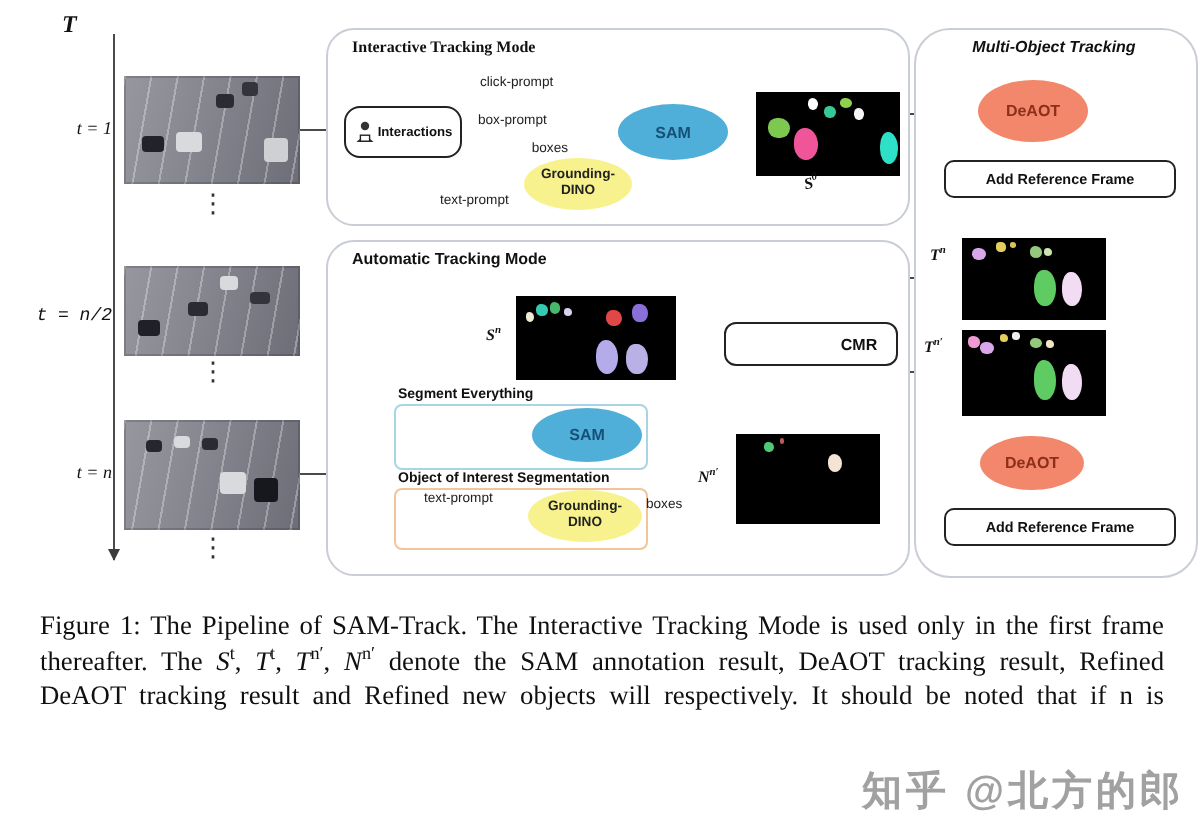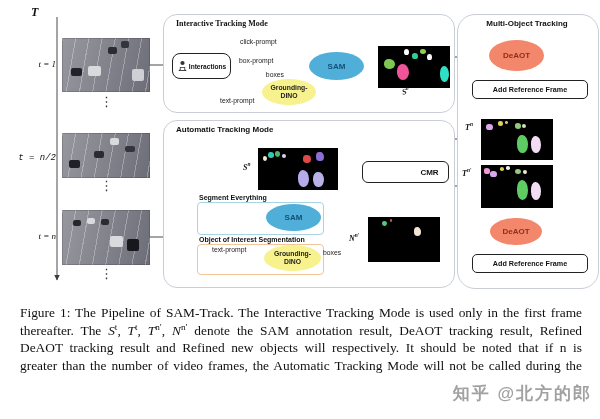--- a/index.html
+++ b/index.html
@@ -33,21 +33,21 @@
   .dots{position:absolute;font-family:"Liberation Serif",serif;font-size:13px;color:#333;letter-spacing:0;}
   .tick{position:absolute;font-family:"Liberation Serif",serif;font-style:italic;font-size:9px;color:#111;
         text-align:right;white-space:nowrap;}
   .taxis{position:absolute;font-family:"Liberation Serif",serif;font-style:italic;font-weight:bold;
          font-size:12px;color:#111;}
   
   .caption{position:absolute;left:20px;top:304px;width:562px;font-family:"Liberation Serif",serif;
            font-size:13.4px;line-height:17.6px;color:#101010;}
   .cap-line{white-space:normal;}
   .cap-line.j{text-align:justify;text-align-last:justify;}
-  .watermark{position:absolute;right:8px;top:382px;font-size:17px;font-weight:bold;letter-spacing:2px;
+  .watermark{position:absolute;right:8px;top:382px;font-size:20px;font-weight:bold;letter-spacing:2px;
              color:rgba(135,135,135,.78);text-shadow:0 0 1px rgba(255,255,255,.9);white-space:nowrap;}
   svg.wires{position:absolute;left:0;top:0;}
 </style>
 </head>
 <body>
 
 <div class="fig">
 
   <svg class="wires" width="600" height="300" viewBox="0 0 600 300">
     <defs>
@@ -194,21 +194,21 @@
   <div class="hardbox" style="left:362px;top:161px;width:37px;height:20px;font-size:8px;padding-left:48px;">CMR</div>
 
   <div class="mask" style="left:368px;top:217px;width:72px;height:45px;">
       <div class="blob" style="left: 20%; top: 8%; width: 7%; height: 12%; background: rgb(79, 200, 120);"></div>
       <div class="blob" style="left: 30%; top: 5%; width: 4%; height: 7%; background: rgb(192, 88, 88);"></div>
       <div class="blob" style="left: 64%; top: 22%; width: 10%; height: 20%; background: rgb(244, 228, 212);"></div>
     </div>
   <div class="masklbl" style="left:349px;top:234px;">N<sup>n′</sup></div>
 
   <div class="colbox" style="left:457px;top:14px;width:140px;height:273px;"></div>
-  <div class="boxtitle" style="left:457px;top:19px;width:140px;text-align:center;">Multi-Object Tracking</div>
+  <div class="boxtitle" style="left:457px;top:19px;width:140px;text-align:center;font-style:italic;">Multi-Object Tracking</div>
 
   <div class="ellipse deaot" style="left:489px;top:40px;width:55px;height:31px;">DeAOT</div>
   <div class="hardbox" style="left:472px;top:80px;width:114px;height:17px;font-size:7.2px;border-radius:5px;">Add Reference Frame</div>
 
   <div class="mask" style="left:481px;top:119px;width:72px;height:41px;">
       <div class="blob" style="left: 7%; top: 12%; width: 10%; height: 16%; background: rgb(217, 167, 234);"></div>
       <div class="blob" style="left: 24%; top: 6%; width: 6%; height: 10%; background: rgb(227, 207, 94);"></div>
       <div class="blob" style="left: 33%; top: 4%; width: 5%; height: 8%; background: rgb(217, 196, 87);"></div>
       <div class="blob" style="left: 47%; top: 10%; width: 9%; height: 14%; background: rgb(147, 200, 125);"></div>
       <div class="blob" style="left: 57%; top: 13%; width: 6%; height: 10%; background: rgb(207, 227, 176);"></div>
@@ -229,17 +229,16 @@
     </div>
   <div class="masklbl" style="left:462px;top:169px;">T<sup>n′</sup></div>
 
   <div class="ellipse deaot" style="left:490px;top:218px;width:52px;height:27px;">DeAOT</div>
   <div class="hardbox" style="left:472px;top:254px;width:114px;height:17px;font-size:7.2px;border-radius:5px;">Add Reference Frame</div>
 
   <div class="caption">
     <div class="cap-line j">Figure 1: The Pipeline of SAM-Track. The Interactive Tracking Mode is used only in the first frame</div>
     <div class="cap-line j">thereafter. The <em>S</em><sup>t</sup>, <em>T</em><sup>t</sup>, <em>T</em><sup>n′</sup>, <em>N</em><sup>n′</sup> denote the SAM annotation result, DeAOT tracking result, Refined</div>
     <div class="cap-line j">DeAOT tracking result and Refined new objects will respectively. It should be noted that if n is</div>
-    <div class="cap-line j">greater than the number of video frames, the Automatic Tracking Mode will not be called during the</div>
   </div>
 
   <div class="watermark">知乎 @北方的郎</div>
 </div>
 
 </body></html>

